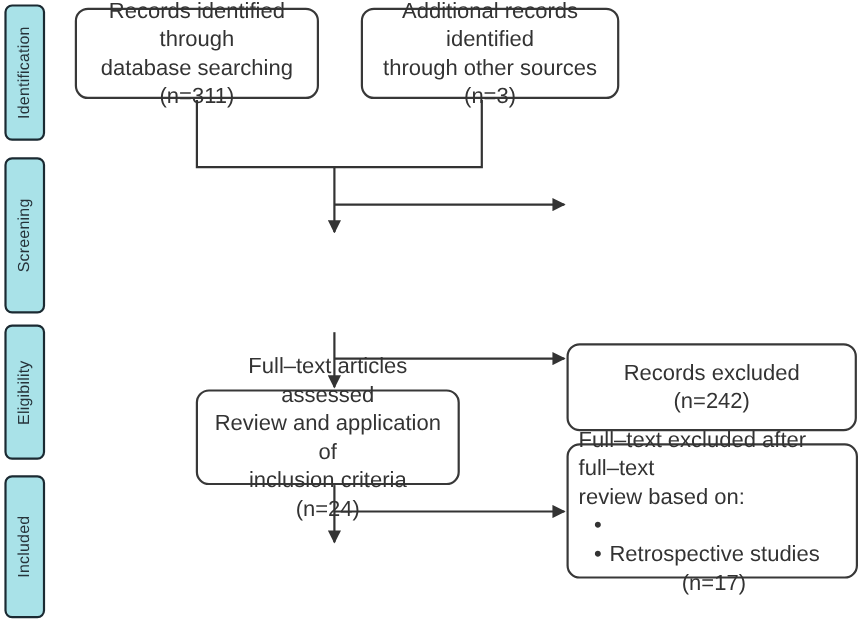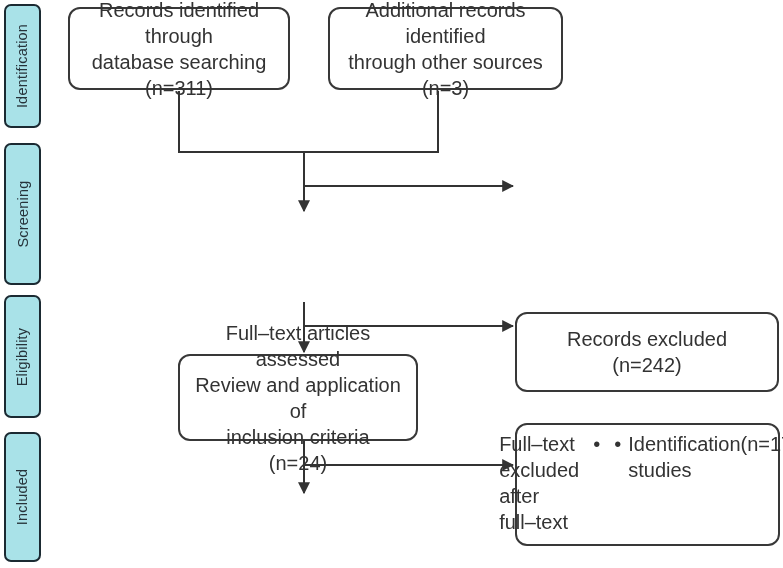--- a/index.html
+++ b/index.html
@@ -70,26 +70,25 @@
     font-size: 20px;
     line-height: 1.3;
     padding: 4px 8px;
   }
   .fbox-text {
     white-space: pre-line;
   }
 
   
   .fbox-left {
-    flex-direction: row;
+    flex-direction: column;
     align-items: stretch;
     justify-content: center;
     text-align: left;
     padding: 6px 6px 6px 9px;
-    margin-top: 20px;
   }
   .fx-row {
     display: flex;
     gap: 7px;
     padding-left: 14px;
   }
   .fx-count {
     text-align: center;
   }
 </style>
@@ -148,23 +147,24 @@
 
 
 
   <div class="fbox" style="left:515px; top:280px; width:264px; height:80px;margin-top:32px;">
     <span class="fbox-text">Records excluded
 (n=242)</span>
   </div>
 
   <div class="fbox fbox-left" style="left:515px; top:403px; width:265px; height:123px;">
     <div>Full–text excluded after full–text</div>
+    <div>review based on:</div>
     <div class="fx-row">
       <span>•</span>
     </div>
     <div class="fx-row">
       <span>•</span>
-      <span>Identification studies</span>
+      <span>Retrospective studies</span>
     </div>
     <div class="fx-count">(n=17)</div>
   </div>
 
 </div>
 
 </body></html>

